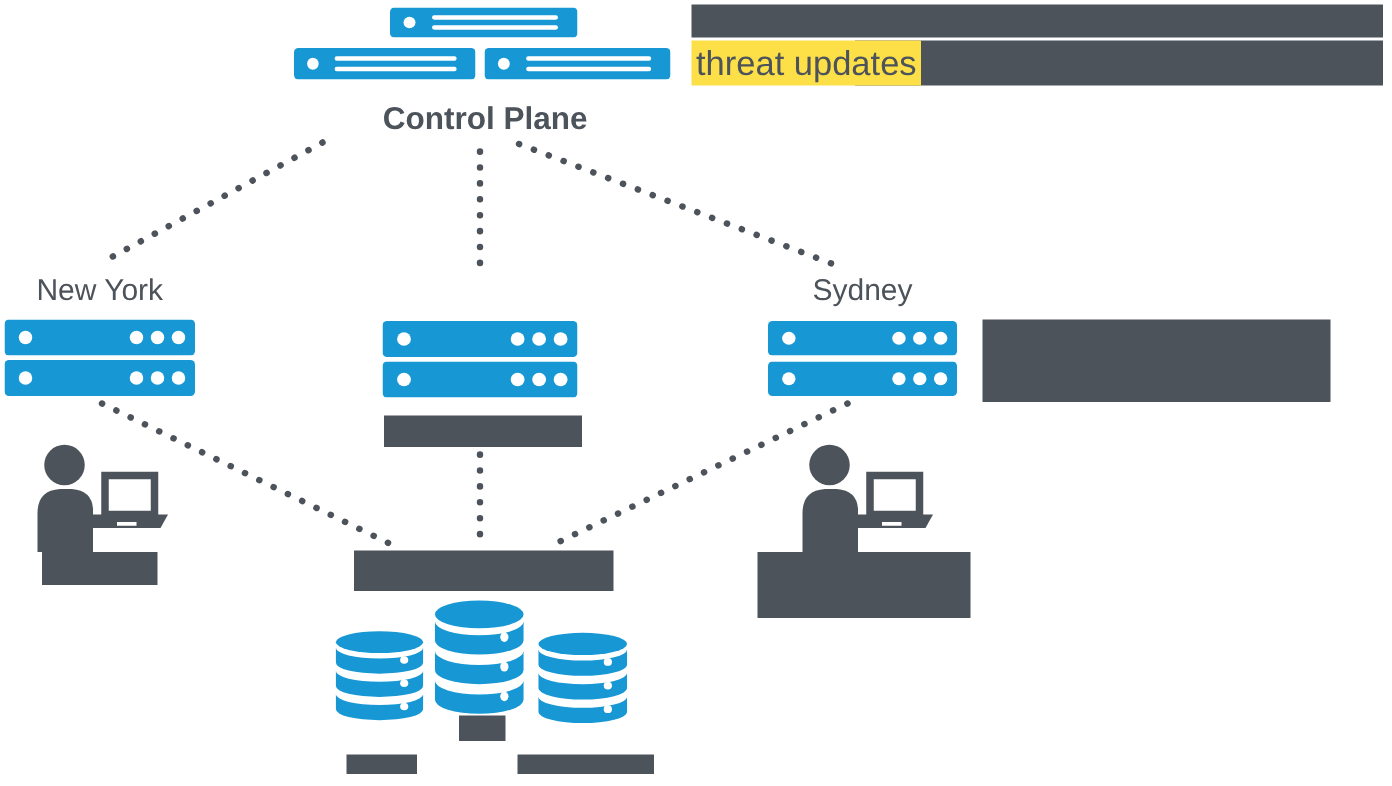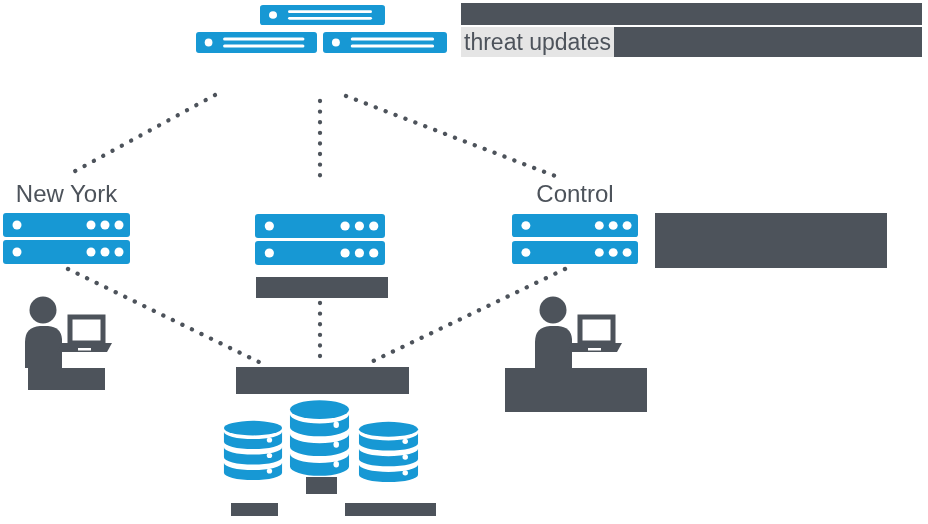--- a/index.html
+++ b/index.html
@@ -11,23 +11,23 @@
     position:relative;width:928px;height:524px;background:#ffffff;overflow:hidden;
     font-family:"Liberation Sans","DejaVu Sans",sans-serif;color:var(--dark-gray);
   }
   .abs{position:absolute;}
   .redact{background:var(--dark-gray);}
   .blue-fill{fill:var(--accent-blue);}
   .gray-fill{fill:var(--dark-gray);}
   .white-fill{fill:#ffffff;}
   .connector{stroke:var(--dark-gray);stroke-width:4.3;stroke-linecap:round;
              stroke-dasharray:0.1 10.5;fill:none;}
-  .site-label{font-size:24px;line-height:26px;text-align:center;}
+  .site-label{font-size:20px;line-height:26px;text-align:center;}
   .cp-label{font-size:21px;line-height:24px;font-weight:bold;text-align:center;}
-  .threat-label{font-size:23px;line-height:30px;background:#e5e5e5;padding:0 3px;z-index:3;}
+  .threat-label{font-size:23px;line-height:30px;background:#fde047;padding:0 3px;z-index:3;}
   .screen-stroke{fill:#ffffff;stroke:var(--dark-gray);stroke-width:5;}
 </style>
 </head>
 <body>
 
 <div id="canvas">
 
   <svg class="abs" style="left:0;top:0;z-index:1;" width="928" height="524">
     <path class="connector" d="M215 95 L66 176"></path>
     <path class="connector" d="M320 101 L320 179"></path>
@@ -48,20 +48,21 @@
     <circle class="white-fill" cx="13" cy="10.5" r="4"></circle>
     <rect class="white-fill" x="28" y="5.5" width="84" height="3" rx="1.5"></rect>
     <rect class="white-fill" x="28" y="12.5" width="84" height="3" rx="1.5"></rect>
   </svg>
   <svg class="abs" style="left:323px;top:32px;z-index:2;" width="124" height="21" viewBox="0 0 125 21" preserveAspectRatio="none">
     <rect class="blue-fill" x="0" y="0" width="125" height="21" rx="3"></rect>
     <circle class="white-fill" cx="13" cy="10.5" r="4"></circle>
     <rect class="white-fill" x="28" y="5.5" width="84" height="3" rx="1.5"></rect>
     <rect class="white-fill" x="28" y="12.5" width="84" height="3" rx="1.5"></rect>
   </svg>
+  <div class="abs cp-label" style="left:237px;top:68px;width:173px;z-index:2;">Control Plane</div>
 
   <div class="abs redact" style="left:461px;top:3px;width:461px;height:22px;z-index:2;"></div>
   <div class="abs redact" style="left:570px;top:27px;width:352px;height:30px;z-index:2;"></div>
   <div class="abs threat-label" style="left:461px;top:27px;">threat updates</div>
 
   <div class="abs site-label" style="left:3px;top:181px;width:127px;z-index:2;">New York</div>
   <svg class="abs" style="left:3px;top:213px;z-index:2;" width="127" height="24" viewBox="0 0 127 24">
     <rect class="blue-fill" x="0" y="0" width="127" height="24" rx="3"></rect>
     <circle class="white-fill" cx="14" cy="12" r="4.5"></circle>
     <circle class="white-fill" cx="88" cy="12" r="4.5"></circle>
@@ -85,21 +86,21 @@
   </svg>
   <svg class="abs" style="left:255px;top:241px;z-index:2;" width="130" height="24" viewBox="0 0 127 24" preserveAspectRatio="none">
     <rect class="blue-fill" x="0" y="0" width="127" height="24" rx="3"></rect>
     <circle class="white-fill" cx="14" cy="12" r="4.5"></circle>
     <circle class="white-fill" cx="88" cy="12" r="4.5"></circle>
     <circle class="white-fill" cx="102" cy="12" r="4.5"></circle>
     <circle class="white-fill" cx="116" cy="12" r="4.5"></circle>
   </svg>
   <div class="abs redact" style="left:256px;top:277px;width:132px;height:21px;z-index:2;"></div>
 
-  <div class="abs site-label" style="left:512px;top:181px;width:126px;z-index:2;">Control</div>
+  <div class="abs site-label" style="left:512px;top:181px;width:126px;z-index:2;">Sydney</div>
   <svg class="abs" style="left:512px;top:214px;z-index:2;" width="126" height="23" viewBox="0 0 127 24" preserveAspectRatio="none">
     <rect class="blue-fill" x="0" y="0" width="127" height="24" rx="3"></rect>
     <circle class="white-fill" cx="14" cy="12" r="4.5"></circle>
     <circle class="white-fill" cx="88" cy="12" r="4.5"></circle>
     <circle class="white-fill" cx="102" cy="12" r="4.5"></circle>
     <circle class="white-fill" cx="116" cy="12" r="4.5"></circle>
   </svg>
   <svg class="abs" style="left:512px;top:241px;z-index:2;" width="126" height="23" viewBox="0 0 127 24" preserveAspectRatio="none">
     <rect class="blue-fill" x="0" y="0" width="127" height="24" rx="3"></rect>
     <circle class="white-fill" cx="14" cy="12" r="4.5"></circle>

